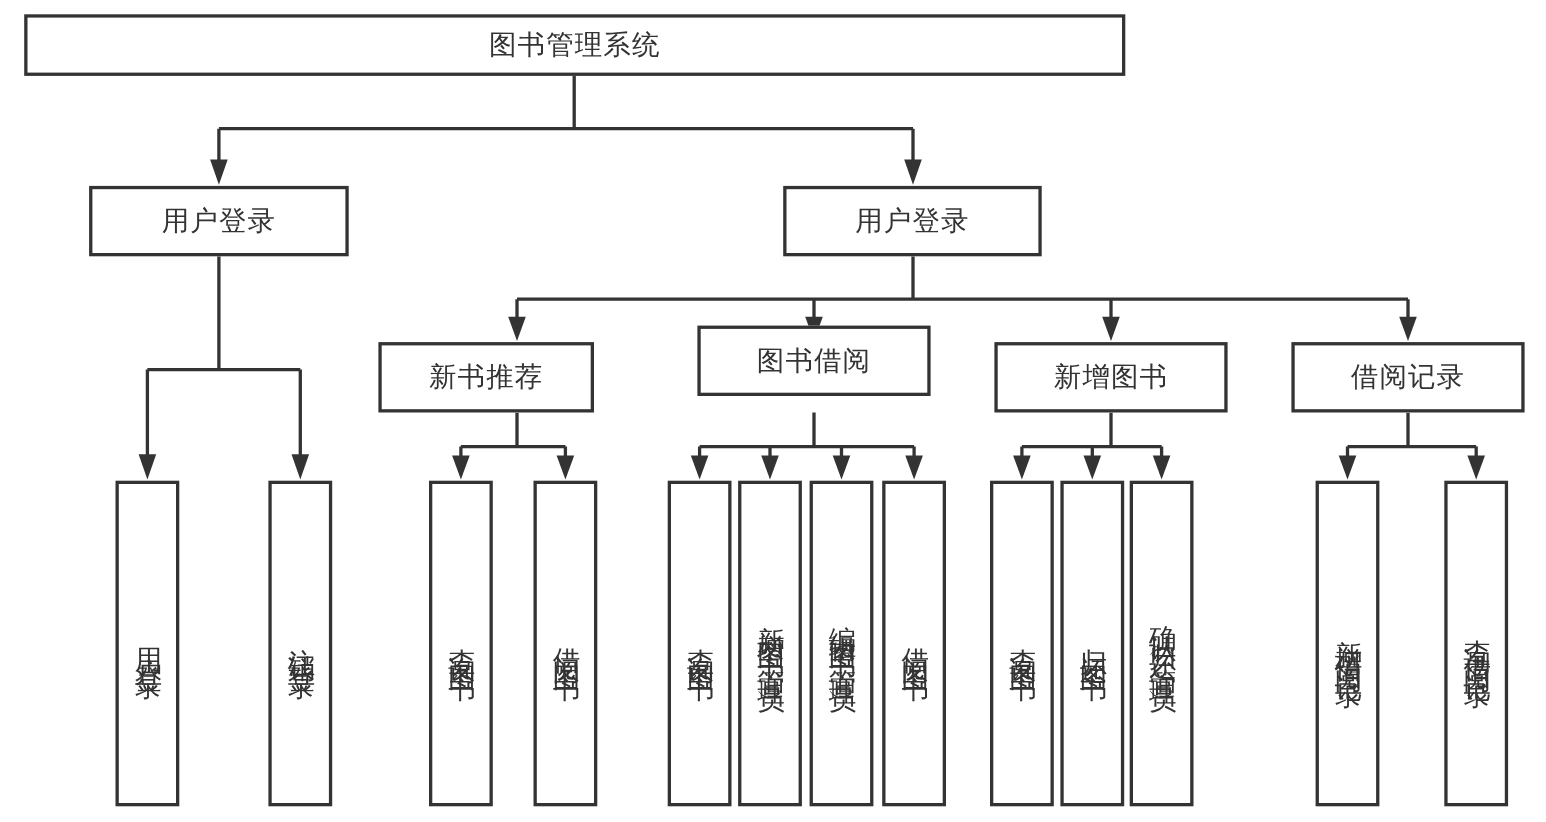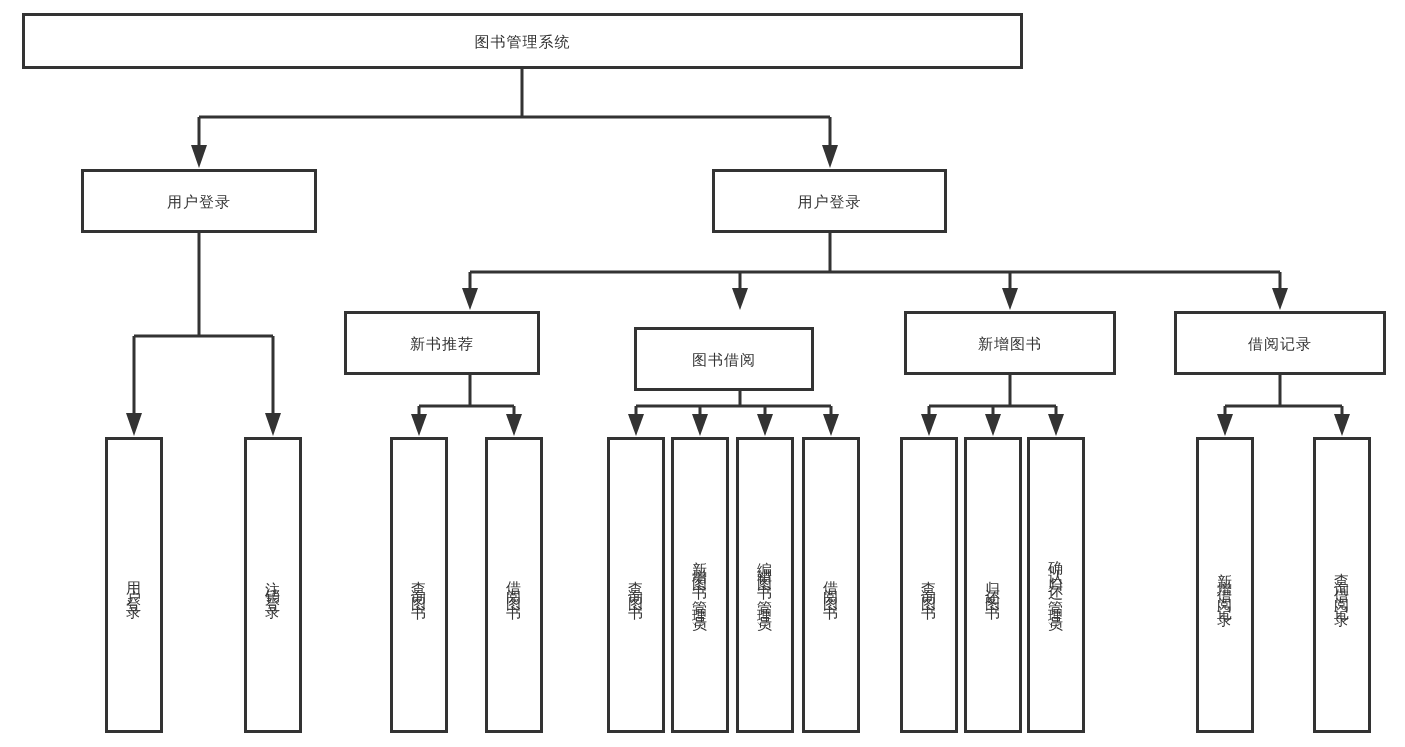--- a/index.html
+++ b/index.html
@@ -37,21 +37,21 @@
   }
 
   .node {
     position: absolute;
     border: 3px solid var(--line);
     background: var(--background);
     display: flex;
     align-items: center;
     justify-content: center;
     color: var(--text);
-    font-size: 15px;
+    font-size: 25px;
     line-height: 1;
   }
   .node.h span { letter-spacing: 1px; white-space: nowrap; }
   .node.v {
     writing-mode: vertical-rl;
     text-orientation: mixed;
   }
   .node.v span {
     letter-spacing: 8px;
     white-space: nowrap;
@@ -114,21 +114,21 @@
   <div class="node h" style="left:81px;top:169px;width:236px;height:64px">
     <span>用户登录</span>
   </div>
   <div class="node h" style="left:712px;top:169px;width:235px;height:64px">
     <span>用户登录</span>
   </div>
 
   <div class="node h" style="left:344px;top:311px;width:196px;height:64px">
     <span>新书推荐</span>
   </div>
-  <div class="node h" style="left:634px;top:327px;width:180px;height:64px">
+  <div class="node h" style="left:634px;top:296px;width:212px;height:64px">
     <span>图书借阅</span>
   </div>
   <div class="node h" style="left:904px;top:311px;width:212px;height:64px">
     <span>新增图书</span>
   </div>
   <div class="node h" style="left:1174px;top:311px;width:212px;height:64px">
     <span>借阅记录</span>
   </div>
 
   <div class="node v" style="left:105px;top:437px;width:58px;height:296px">

